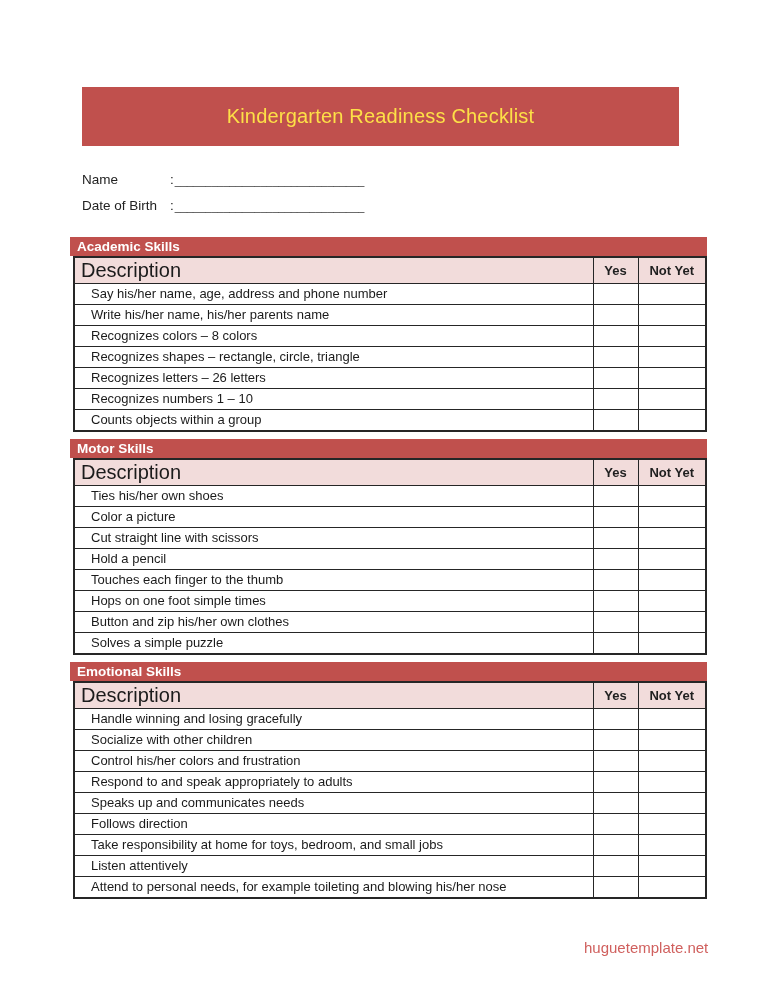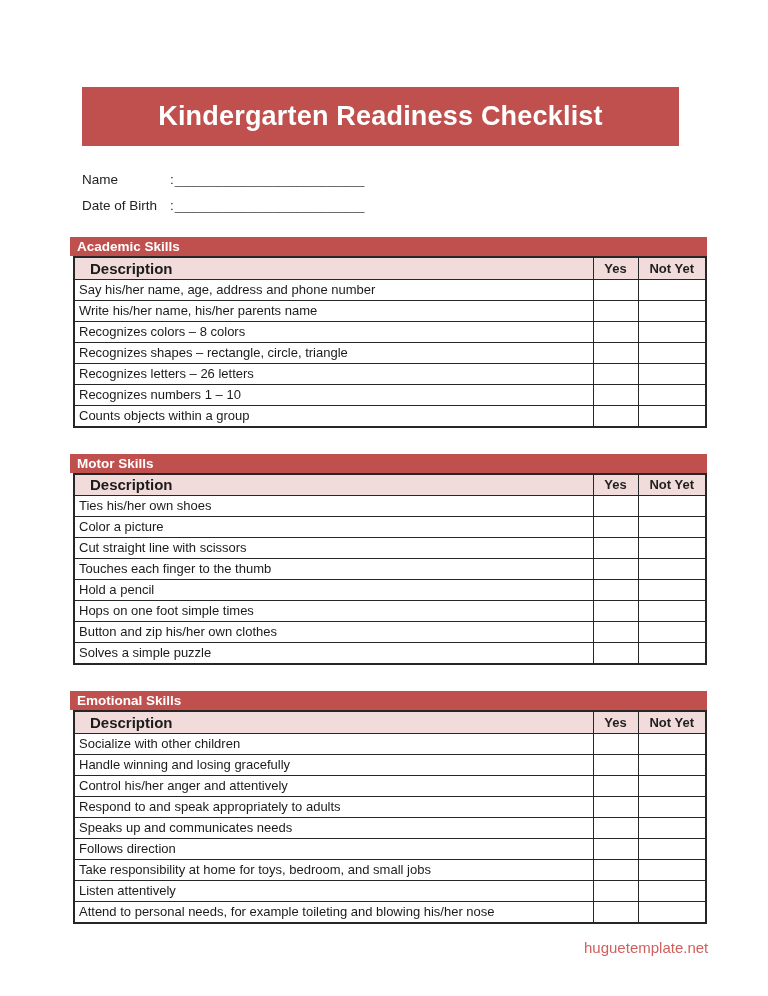--- a/index.html
+++ b/index.html
@@ -19,35 +19,35 @@
     position: relative;
     overflow: hidden;
   }
   .banner {
     position: absolute; left: 82px; top: 87px;
     width: 597px; height: 59px;
     background: var(--accent);
     display: flex; align-items: center; justify-content: center;
   }
   .banner-title {
-    color: #ffffff; font-weight: bold; font-size: 27px; letter-spacing: 0.2px;
+    color: #fde047; font-weight: normal; font-size: 20px; letter-spacing: 0.2px;
   }
   .form-fields {
     position: absolute; left: 82px; top: 161px;
     font-size: 13.5px; color: #222222;
   }
   .field-row { height: 26px; display: flex; align-items: flex-end; }
   .field-label { width: 88px; }
   .field-sep { margin-right: 1px; }
   .field-line { font-size: 11px; color: #333333; white-space: nowrap; }
 
   .sections {
     position: absolute; left: 70px; top: 237px; width: 637px;
   }
-  .section { margin-bottom: 26px; }
+  .section { margin-bottom: 7px; }
   .section-bar {
     height: 19px; line-height: 19px;
     background: var(--accent);
     color: #ffffff; font-weight: bold; font-size: 13.5px;
     padding-left: 7px;
   }
   table.checklist {
     border-collapse: collapse;
     table-layout: fixed;
     margin-left: 3px;
@@ -59,28 +59,28 @@
   col.col-notyet{ width: 68px; }
   table.checklist th, table.checklist td {
     border: 1px solid var(--border);
   }
   thead th {
     background: var(--head-bg);
     height: 22px;
     border-bottom: 2px solid var(--border);
   }
   th.desc-head {
-    text-align: left; font-size: 15px; font-weight: bold; padding-left: 15px;
+    text-align: left; font-size: 20px; font-weight: normal; padding-left: 6px;
   }
   th.check-head {
     text-align: center; font-size: 13px; font-weight: bold; color: #1f1f1f;
   }
   tbody td { height: 18px; }
   td.desc-cell {
-    font-size: 13px; padding-left: 4px; line-height: 18px;
+    font-size: 13px; padding-left: 16px; line-height: 18px;
     white-space: nowrap; overflow: hidden;
   }
   td.check-cell { background: #ffffff; }
   .footer {
     position: absolute; left: 560px; top: 939px;
     font-size: 15px; color: var(--footer); margin-left: 24px;
   }
 </style>
 </head>
 <body>
@@ -184,26 +184,26 @@
               <td class="desc-cell">Color a picture</td>
               <td class="check-cell"></td>
               <td class="check-cell"></td>
             </tr>
             <tr>
               <td class="desc-cell">Cut straight line with scissors</td>
               <td class="check-cell"></td>
               <td class="check-cell"></td>
             </tr>
             <tr>
+              <td class="desc-cell">Hold a pencil</td>
+              <td class="check-cell"></td>
+              <td class="check-cell"></td>
+            </tr>
+            <tr>
               <td class="desc-cell">Touches each finger to the thumb</td>
-              <td class="check-cell"></td>
-              <td class="check-cell"></td>
-            </tr>
-            <tr>
-              <td class="desc-cell">Hold a pencil</td>
               <td class="check-cell"></td>
               <td class="check-cell"></td>
             </tr>
             <tr>
               <td class="desc-cell">Hops on one foot simple times</td>
               <td class="check-cell"></td>
               <td class="check-cell"></td>
             </tr>
             <tr>
               <td class="desc-cell">Button and zip his/her own clothes</td>
@@ -228,31 +228,31 @@
           </colgroup>
           <thead>
             <tr>
               <th class="desc-head">Description</th>
               <th class="check-head">Yes</th>
               <th class="check-head">Not Yet</th>
             </tr>
           </thead>
           <tbody>
             <tr>
+              <td class="desc-cell">Handle winning and losing gracefully</td>
+              <td class="check-cell"></td>
+              <td class="check-cell"></td>
+            </tr>
+            <tr>
               <td class="desc-cell">Socialize with other children</td>
               <td class="check-cell"></td>
               <td class="check-cell"></td>
             </tr>
             <tr>
-              <td class="desc-cell">Handle winning and losing gracefully</td>
-              <td class="check-cell"></td>
-              <td class="check-cell"></td>
-            </tr>
-            <tr>
-              <td class="desc-cell">Control his/her anger and attentively</td>
+              <td class="desc-cell">Control his/her colors and frustration</td>
               <td class="check-cell"></td>
               <td class="check-cell"></td>
             </tr>
             <tr>
               <td class="desc-cell">Respond to and speak appropriately to adults</td>
               <td class="check-cell"></td>
               <td class="check-cell"></td>
             </tr>
             <tr>
               <td class="desc-cell">Speaks up and communicates needs</td>

